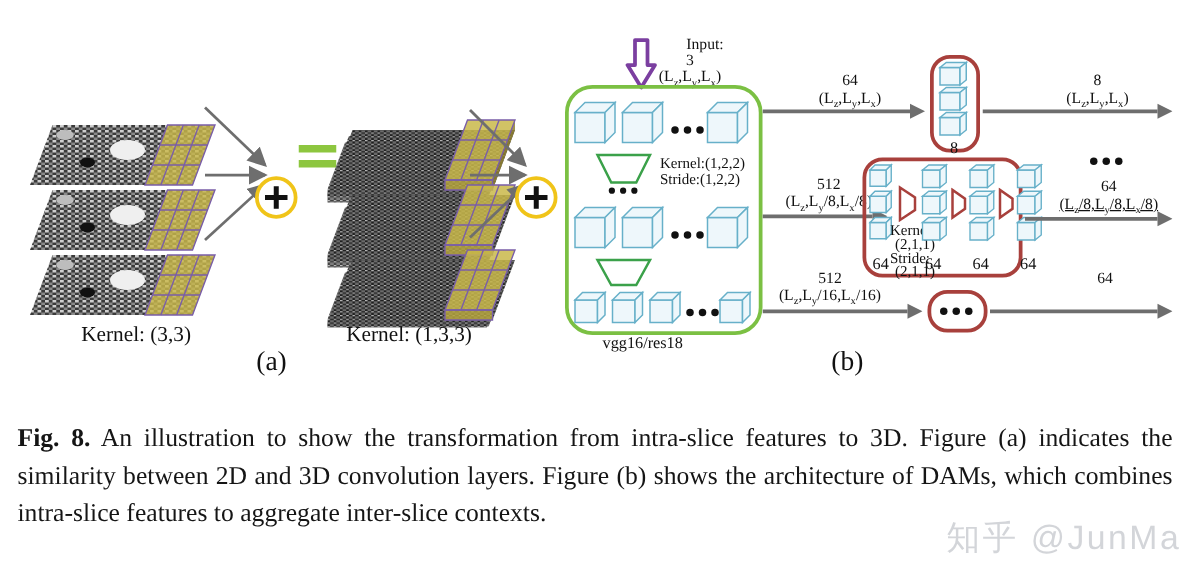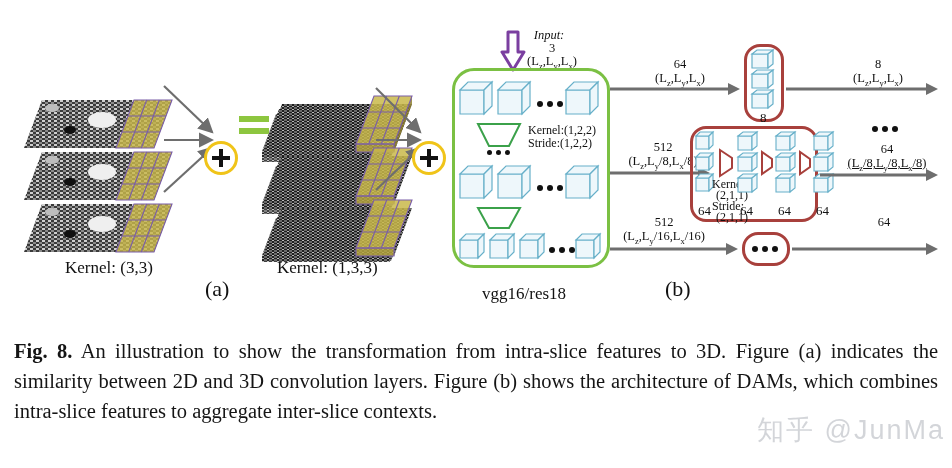--- a/index.html
+++ b/index.html
@@ -222,26 +222,26 @@
   </svg>
   <div class="plus" style="left:412px; top:141px;"></div>
 
   <div class="kern-label" style="left:38px; top:258px;">Kernel:  (3,3)</div>
   <div class="kern-label" style="left:250px; top:258px;">Kernel:  (1,3,3)</div>
   <div class="panel-label" style="left:205px; top:276px;">(a)</div>
 
   <svg style="position:absolute; left:500px; top:30px;" width="26" height="42" viewBox="0 0 26 42">
     <polygon points="8,2 18,2 18,22 24,22 13,40 2,22 8,22" fill="#ffffff" stroke="#7b3fa0" stroke-width="3" stroke-linejoin="round"></polygon>
   </svg>
-  <div class="dimlab" style="left:509px; top:28px; width:80px;font-style:italic;">Input:</div>
+  <div class="dimlab" style="left:524px; top:28px; width:80px;">Input:</div>
   <div class="dimlab" style="left:512px; top:41px; width:80px;">3</div>
   <div class="dimlab" style="left:512px; top:54px; width:80px;">(L<sub>z</sub>,L<sub>y</sub>,L<sub>x</sub>)</div>
 
   <div class="greenbox" style="left:452px; top:68px; width:158px; height:200px;"></div>
-  <div class="txtsm" style="left:482px; top:288px; font-size:17px;">vgg16/res18</div>
+  <div class="txtsm" style="left:482px; top:268px; font-size:13px;">vgg16/res18</div>
 
   <svg style="position:absolute; left:458px; top:76px;" width="148" height="44" viewBox="0 0 148 44">
     <g stroke="#67b0c9" stroke-width="1.2" fill="#eef7fb">
       <g>
           <polygon points="2,14 26,14 26,38 2,38"></polygon>
           <polygon points="2,14 10,6 34,6 26,14"></polygon>
           <polygon points="26,14 34,6 34,30 26,38"></polygon>
         </g>
       <g>
           <polygon points="40,14 64,14 64,38 40,38"></polygon>

